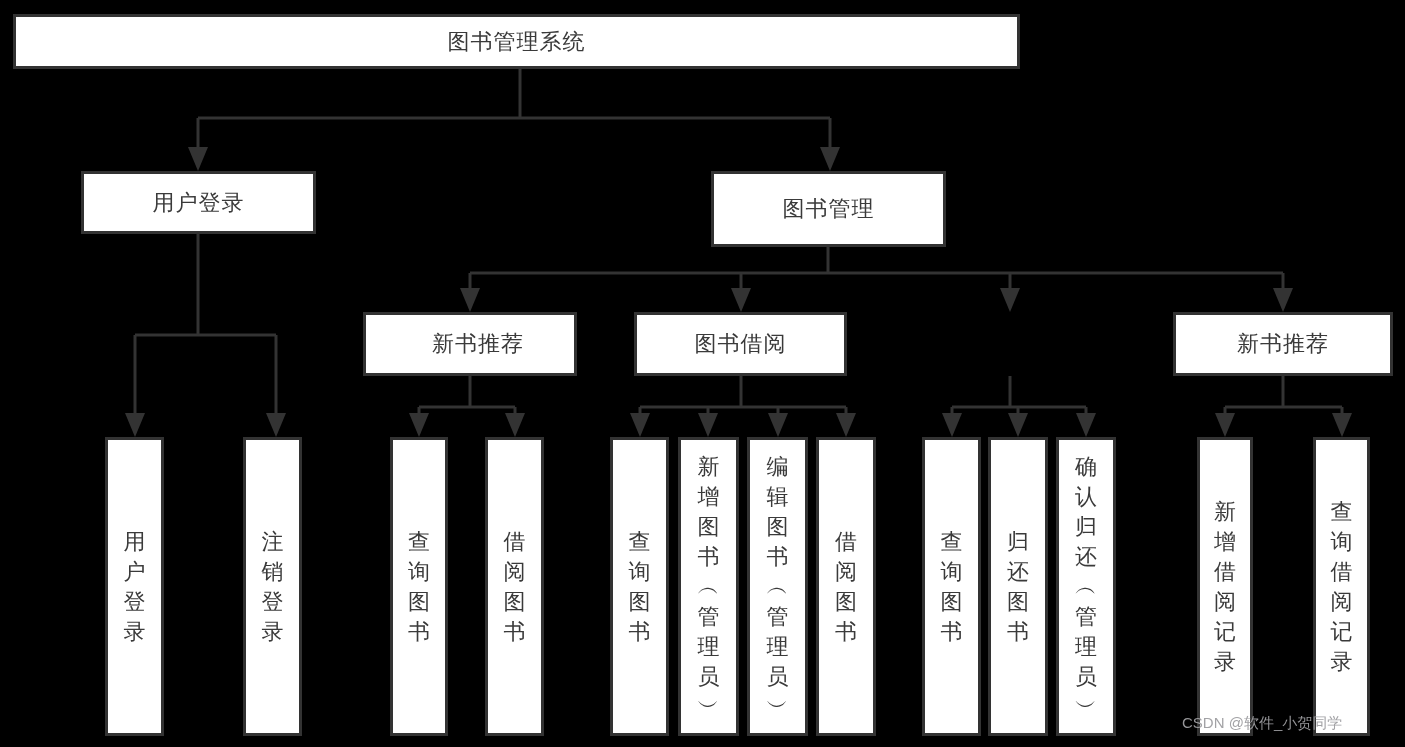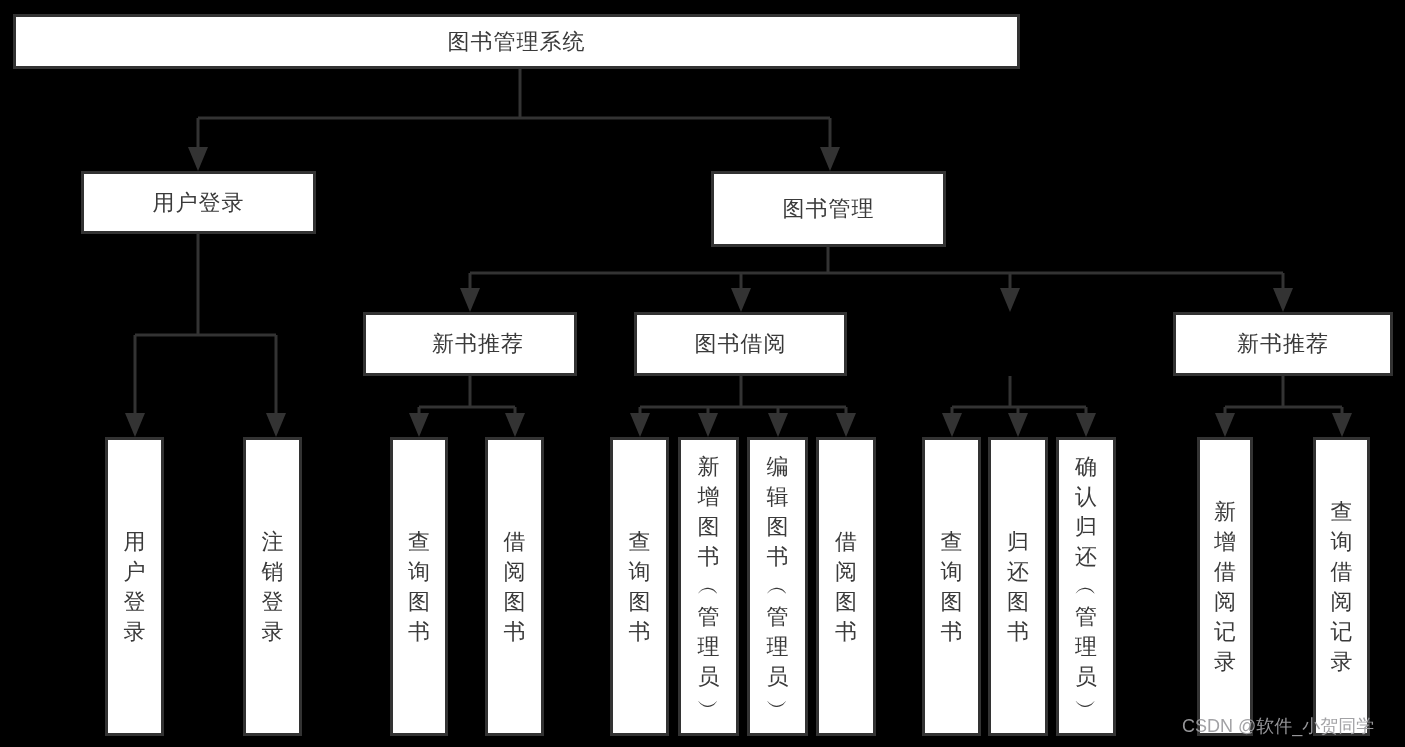--- a/index.html
+++ b/index.html
@@ -32,21 +32,21 @@
     white-space: pre-line;
     text-align: center;
     font-size: 22px;
     line-height: 30px;
     color: #3a3a3a;
   }
   .watermark {
     position: absolute;
     left: 1182px;
     top: 714px;
-    font-size: 18px;
+    font-size: 15px;
     color: rgba(157, 157, 160, 0.95);
     z-index: 3;
     white-space: nowrap;
   }
 </style>
 </head>
 <body>
 
 <div id="stage">
 

